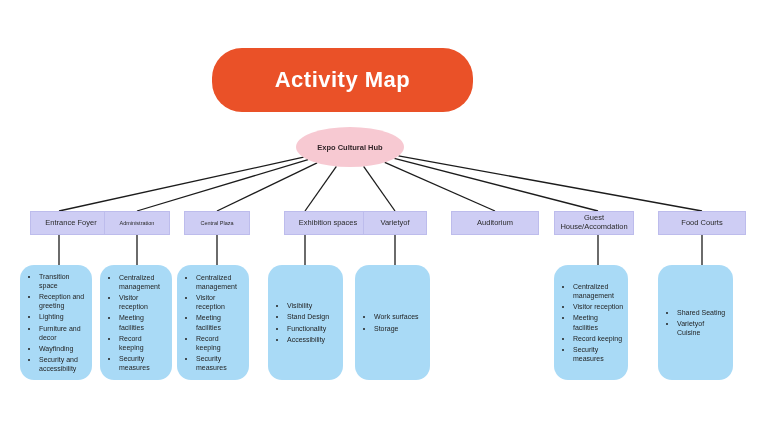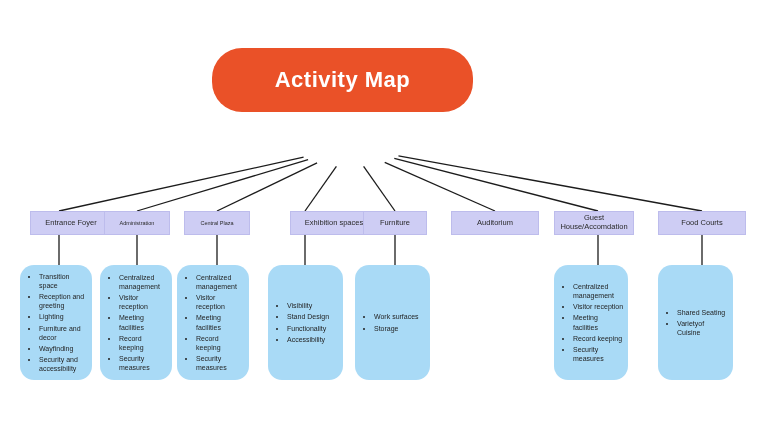--- a/index.html
+++ b/index.html
@@ -61,20 +61,23 @@
       <line x1="394.30556389392086" y1="158.4336939081086" x2="598" y2="211" stroke="#1c1c1c" stroke-width="1.3"></line>
       <line x1="598" y1="235" x2="598" y2="265" stroke="#1c1c1c" stroke-width="1.3"></line>
       <line x1="398.4740509703356" y1="155.81346381278829" x2="702" y2="211" stroke="#1c1c1c" stroke-width="1.3"></line>
       <line x1="702" y1="235" x2="702" y2="265" stroke="#1c1c1c" stroke-width="1.3"></line>
     </svg>
 
   <div class="title-banner">
     <span>Activity Map</span>
   </div>
 
+  <div class="hub-node">
+    <span>Expo Cultural Hub</span>
+  </div>
 
   <div id="nodes">
       <div class="cat" style="left: 30px; width: 82px;">
         <span>Entrance Foyer</span>
       </div>
       <div class="detail" style="left: 20px; width: 72px;">
         <ul>
           <li>Transition space</li>
           <li>Reception and greeting</li>
           <li>Lighting</li>
@@ -100,33 +103,33 @@
       </div>
       <div class="detail" style="left: 177px; width: 72px;">
         <ul>
           <li>Centralized management</li>
           <li>Visitor reception</li>
           <li>Meeting facilities</li>
           <li>Record keeping</li>
           <li>Security measures</li>
         </ul>
       </div>
-      <div class="cat" style="left: 290px; width: 88px;">
+      <div class="cat" style="left: 284px; width: 88px;">
         <span>Exhibition spaces</span>
       </div>
       <div class="detail" style="left: 268px; width: 75px;">
         <ul>
           <li>Visibility</li>
           <li>Stand Design</li>
           <li>Functionality</li>
           <li>Accessibility</li>
         </ul>
       </div>
       <div class="cat" style="left: 363px; width: 64px;">
-        <span>Furniture</span>
+        <span>Varietyof</span>
       </div>
       <div class="detail" style="left: 355px; width: 75px;">
         <ul>
           <li>Work surfaces</li>
           <li>Storage</li>
         </ul>
       </div>
       <div class="cat" style="left: 451px; width: 88px; align-items: center;">
         <span>Auditorium</span>
       </div>

